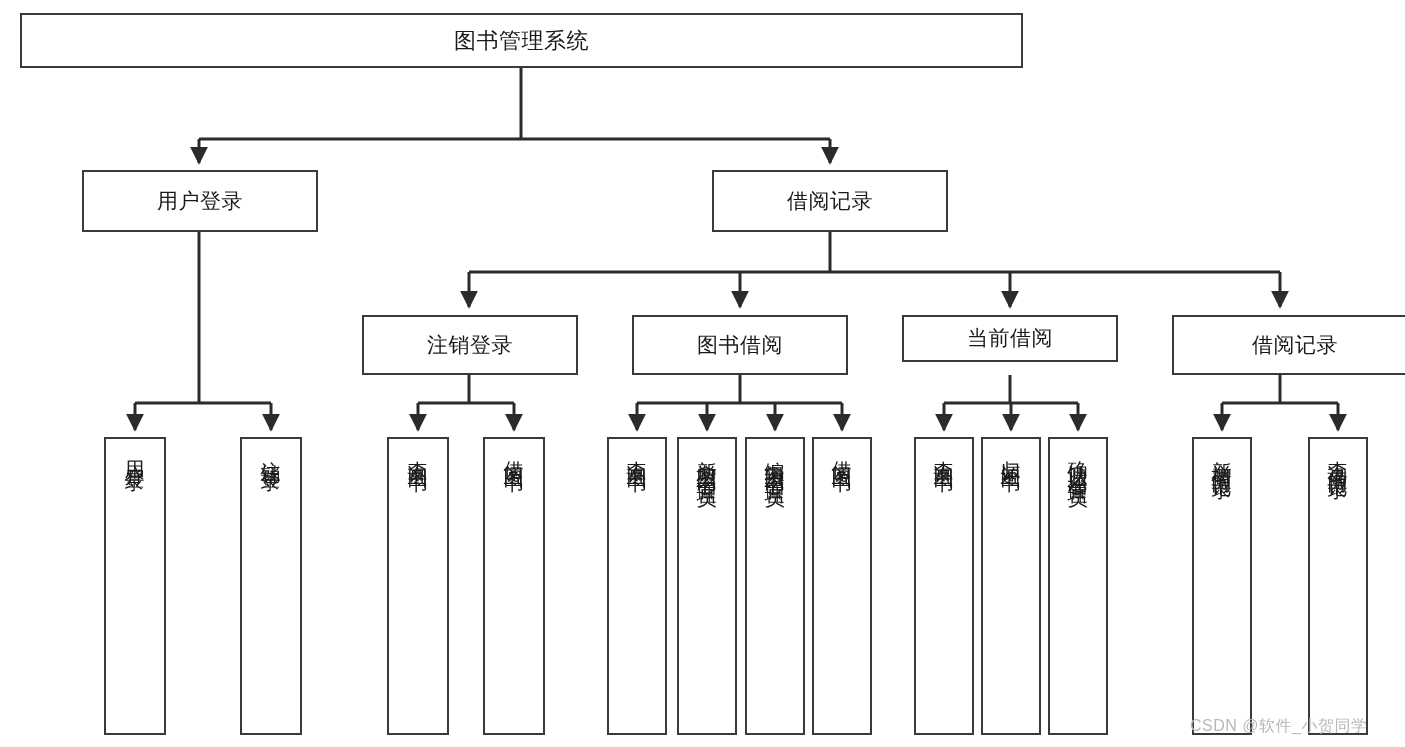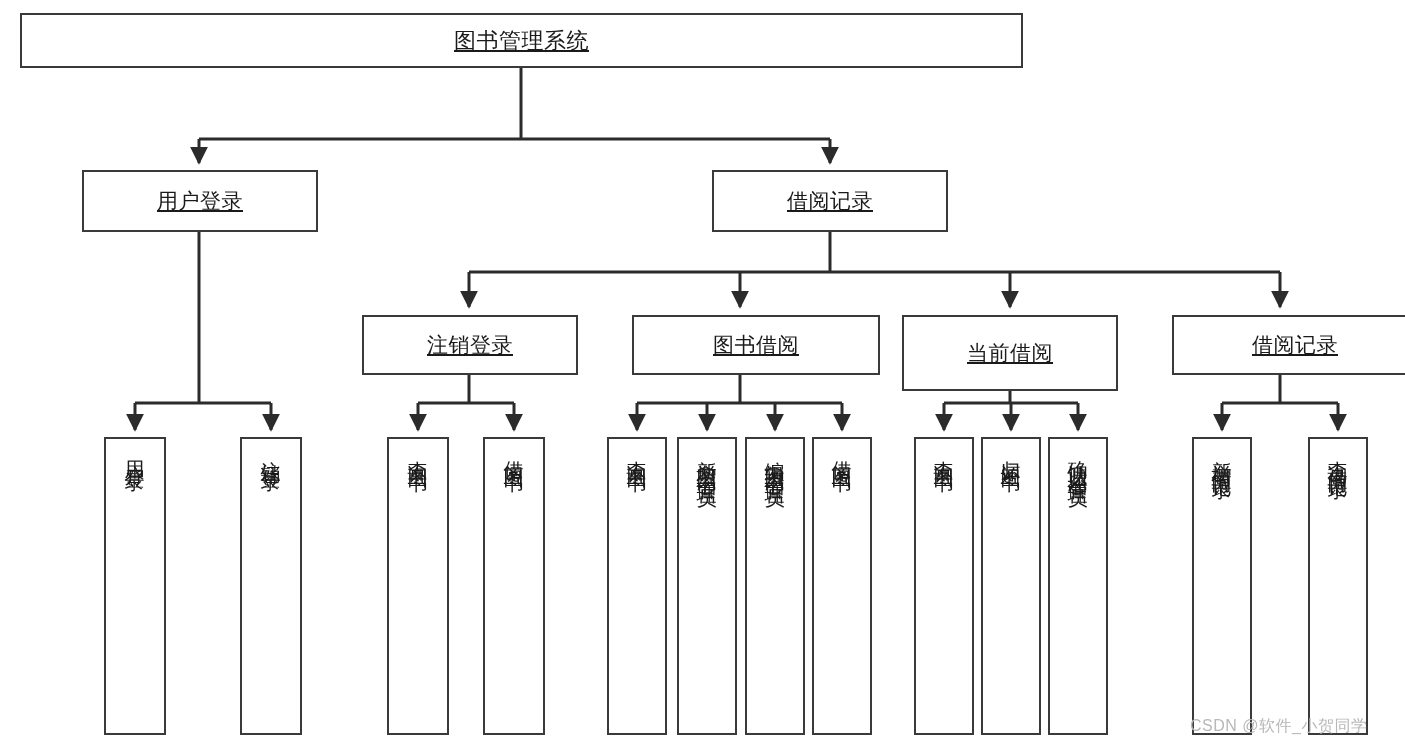--- a/index.html
+++ b/index.html
@@ -39,21 +39,20 @@
   .node .label {
     display: block;
     text-align: center;
     line-height: 1.18;
     white-space: nowrap;
   }
   
   .node.h .label {
     font-size: 21px;
     letter-spacing: 0.5px;
-    text-decoration: underline;
   }
   .node.root .label {
     font-size: 22px;
   }
   
   .node.v {
     align-items: flex-start;
     justify-content: center;
     padding-top: 6px;
   }
@@ -136,24 +135,24 @@
   <div class="node h" style="left:82px; top:170px; width:236px; height:62px;">
     <span class="label">用户登录</span>
   </div>
   <div class="node h" style="left:712px; top:170px; width:236px; height:62px;">
     <span class="label">借阅记录</span>
   </div>
 
   <div class="node h" style="left:362px; top:315px; width:216px; height:60px;">
     <span class="label">注销登录</span>
   </div>
-  <div class="node h" style="left:632px; top:315px; width:248px; height:60px;">
+  <div class="node h" style="left:632px; top:315px; width:216px; height:60px;">
     <span class="label">图书借阅</span>
   </div>
-  <div class="node h" style="left:902px; top:315px; width:216px; height:76px;">
+  <div class="node h" style="left:902px; top:315px; width:216px; height:47px;">
     <span class="label">当前借阅</span>
   </div>
   <div class="node h" style="left:1172px; top:315px; width:246px; height:60px;">
     <span class="label">借阅记录</span>
   </div>
 
   <div class="node v" style="left:104px; top:437px; width:62px; height:298px;">
     <span class="label">用户登录</span>
   </div>
   <div class="node v" style="left:240px; top:437px; width:62px; height:298px;">

